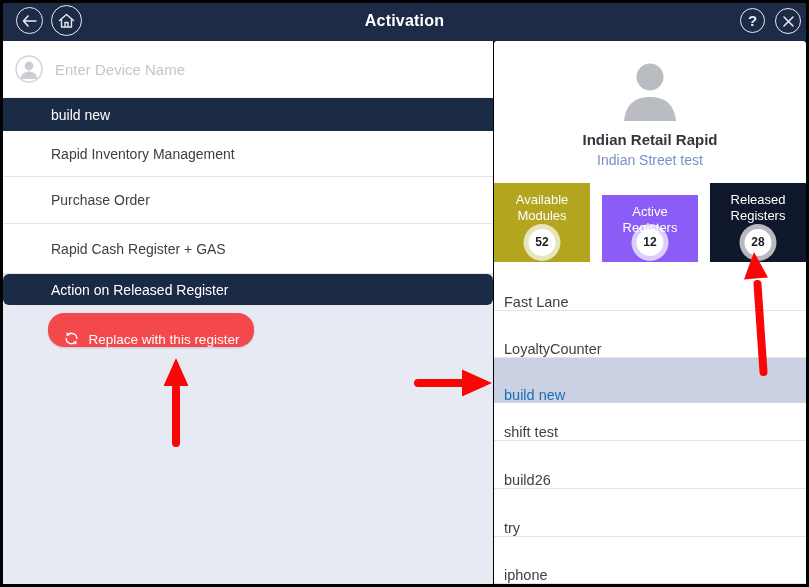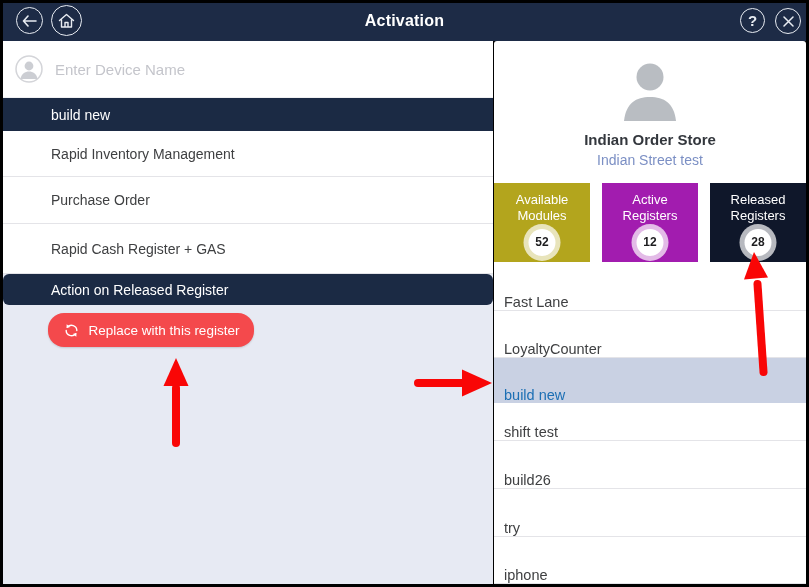--- a/index.html
+++ b/index.html
@@ -57,42 +57,42 @@
   }
   .row-h33 { height: 33px; }
   .row-h46 { height: 46px; }
   .row-h47 { height: 47px; }
   .row-h50 { height: 50px; text-align: right; }
   .row-h31 { height: 31px; border-radius: 6px; }
   .replace-btn {
     position: absolute; left: 45px; top: 272px; width: 206px; height: 34px;
     background: #f4494c; border: none; border-radius: 16px;
     color: #fff; font-size: 13.5px; font-family: "Liberation Sans", sans-serif;
-    display: flex; align-items: center; justify-content: center; gap: 9px;
+    display: flex; align-items: flex-end; justify-content: center; gap: 9px;
     cursor: pointer; box-shadow: 0 1px 2px rgba(0,0,0,.15);
   }
   
   .right-panel {
     position: absolute; left: 494px; top: 41px; width: 312px; height: 543px;
     background: #fff; border-radius: 3px 3px 0 0;
   }
   .store-header { text-align: center; padding-top: 14px; }
   .store-avatar { display: block; margin: 0 auto; }
   .store-name { font-size: 15px; font-weight: 700; color: #33373d; margin-top: 8px; }
   .store-subtitle { font-size: 14px; color: #7b8fc4; margin-top: 4px; }
   .stats-row {
     position: absolute; left: 0; top: 142px; width: 312px; height: 79px;
     display: flex; gap: 12px;
   }
   .stat-box {
     flex: 1; color: #fff; text-align: center; padding-top: 9px;
     font-size: 13px; line-height: 1.25; position: relative;
   }
   .stat-available { background: #b3a51d; }
-  .stat-active    { background: #a21caf; }
+  .stat-active    { background: #8b5cf6; margin-top: 12px; }
   .stat-released  { background: #0f172a; }
   .stat-label { display: block; margin: 0 auto; width: 80px; }
   .stat-badge {
     position: absolute; left: 50%; bottom: 6px; transform: translateX(-50%);
     width: 27px; height: 27px; border-radius: 50%; background: #fff;
     box-shadow: 0 0 0 5px rgba(255,255,255,.7);
     display: flex; align-items: center; justify-content: center;
     font-size: 12px; font-weight: 700; color: #1d1d1f;
   }
   .register-list { position: absolute; left: 0; top: 228px; width: 312px; }
@@ -185,21 +185,21 @@
   </div>
 
   <div class="right-panel">
     <div class="store-header">
       <span class="store-avatar" style="display:flex;justify-content:center">
         <svg width="68" height="68" viewBox="0 0 68 68">
           <circle cx="34" cy="22" r="13.5" fill="#b9bdc2"></circle>
           <path d="M8 66 C10 48 20 42 34 42 C48 42 58 48 60 66 Z" fill="#b9bdc2"></path>
         </svg>
       </span>
-      <div class="store-name">Indian Order Store</div>
+      <div class="store-name">Indian Retail Rapid</div>
       <div class="store-subtitle">Indian Street test</div>
     </div>
 
     <div class="stats-row">
       <div class="stat-box stat-available">
         <span class="stat-label">Available Modules</span>
         <span class="stat-badge">52</span>
       </div>
       <div class="stat-box stat-active">
         <span class="stat-label">Active Registers</span>

